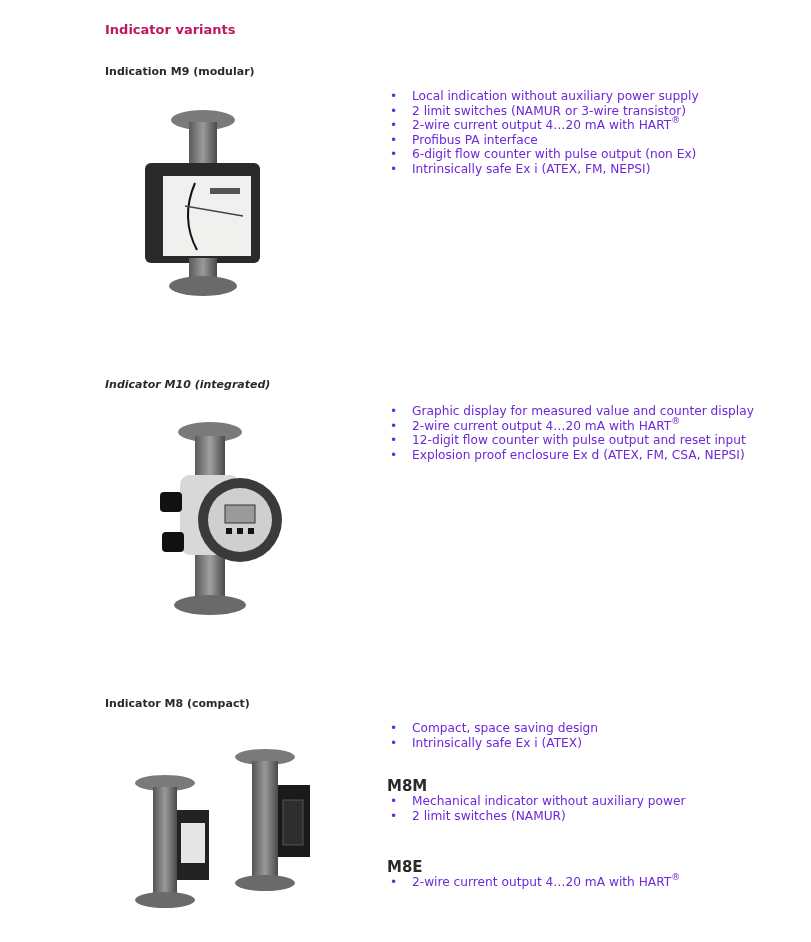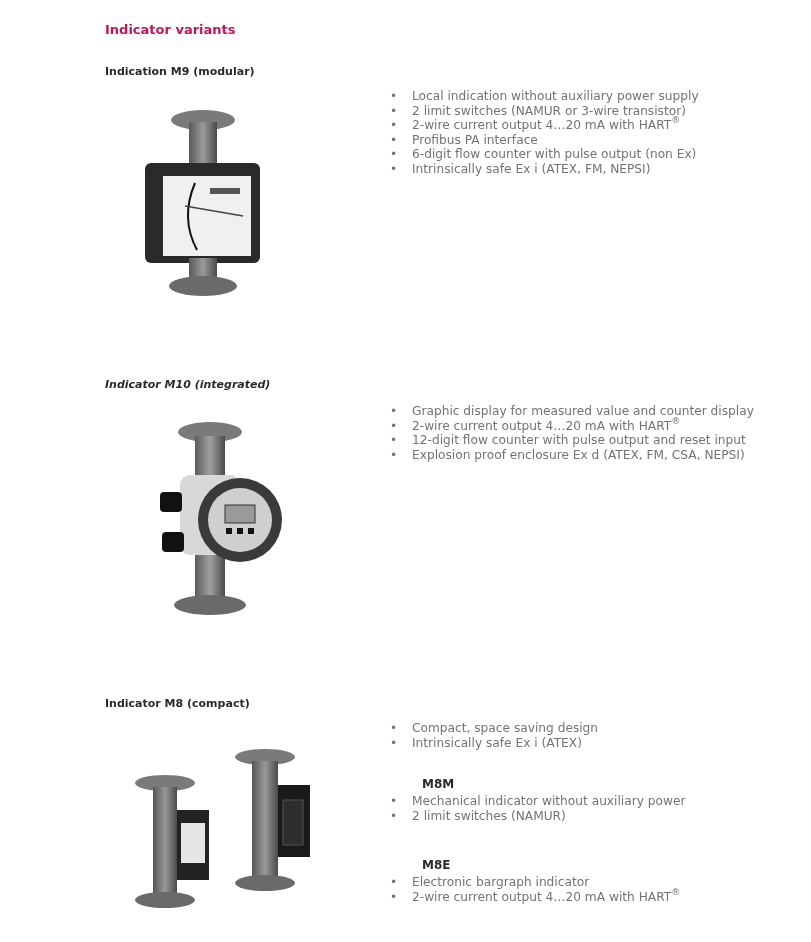--- a/index.html
+++ b/index.html
@@ -1,24 +1,24 @@
 <!DOCTYPE html>
 <html><head>
 <meta charset="utf-8">
 <style>
   html, body { margin:0; padding:0; background:#ffffff; }
   body { width:811px; height:942px; position:relative; overflow:hidden;
          font-family:"DejaVu Sans", sans-serif; color:#1e1e1e; }
   .h1 { position:absolute; left:105px; top:22px; font-size:13px; font-weight:bold; color:#be185d; }
   .h2 { position:absolute; left:105px; font-size:11px; font-weight:bold; color:#2a2a2a; }
   ul.bullets { position:absolute; left:386px; margin:0; padding:0; list-style:none;
-               font-size:12.2px; line-height:14.5px; color:#737373; width:425px; }
+               font-size:12.2px; line-height:14.5px; color:#6d28d9; width:425px; }
   ul.bullets li { position:relative; padding-left:26px; }
   ul.bullets li::before { content:"\2022"; position:absolute; left:4px; top:0; }
-  .sub { position:absolute; left:387px; font-size:12px; font-weight:bold; color:#2a2a2a;margin-left:35px; }
+  .sub { position:absolute; left:387px; font-size:15px; font-weight:bold; color:#2a2a2a; }
   sup { font-size:9px; line-height:0; vertical-align:6px; }
   .img { position:absolute; }
 </style>
 </head>
 <body>
 
 <div class="h1">Indicator variants</div>
 
 <div class="h2" style="top:65px;">Indication M9 (modular)</div>
 <div class="img" style="left:125px;top:108px;width:150px;height:200px;">
@@ -111,15 +111,14 @@
 </ul>
 
 <div class="sub" style="top:777px;">M8M</div>
 <ul class="bullets" style="top:794px;">
   <li><span>Mechanical indicator without auxiliary power</span></li>
   <li><span>2 limit switches (NAMUR)</span></li>
 </ul>
 
 <div class="sub" style="top:858px;">M8E</div>
 <ul class="bullets" style="top:875px;">
-  <li><span>Electronic bargraph indicator</span></li>
   <li><span>2-wire current output 4…20 mA with HART</span><sup>®</sup></li>
 </ul>
 
 </body></html>

